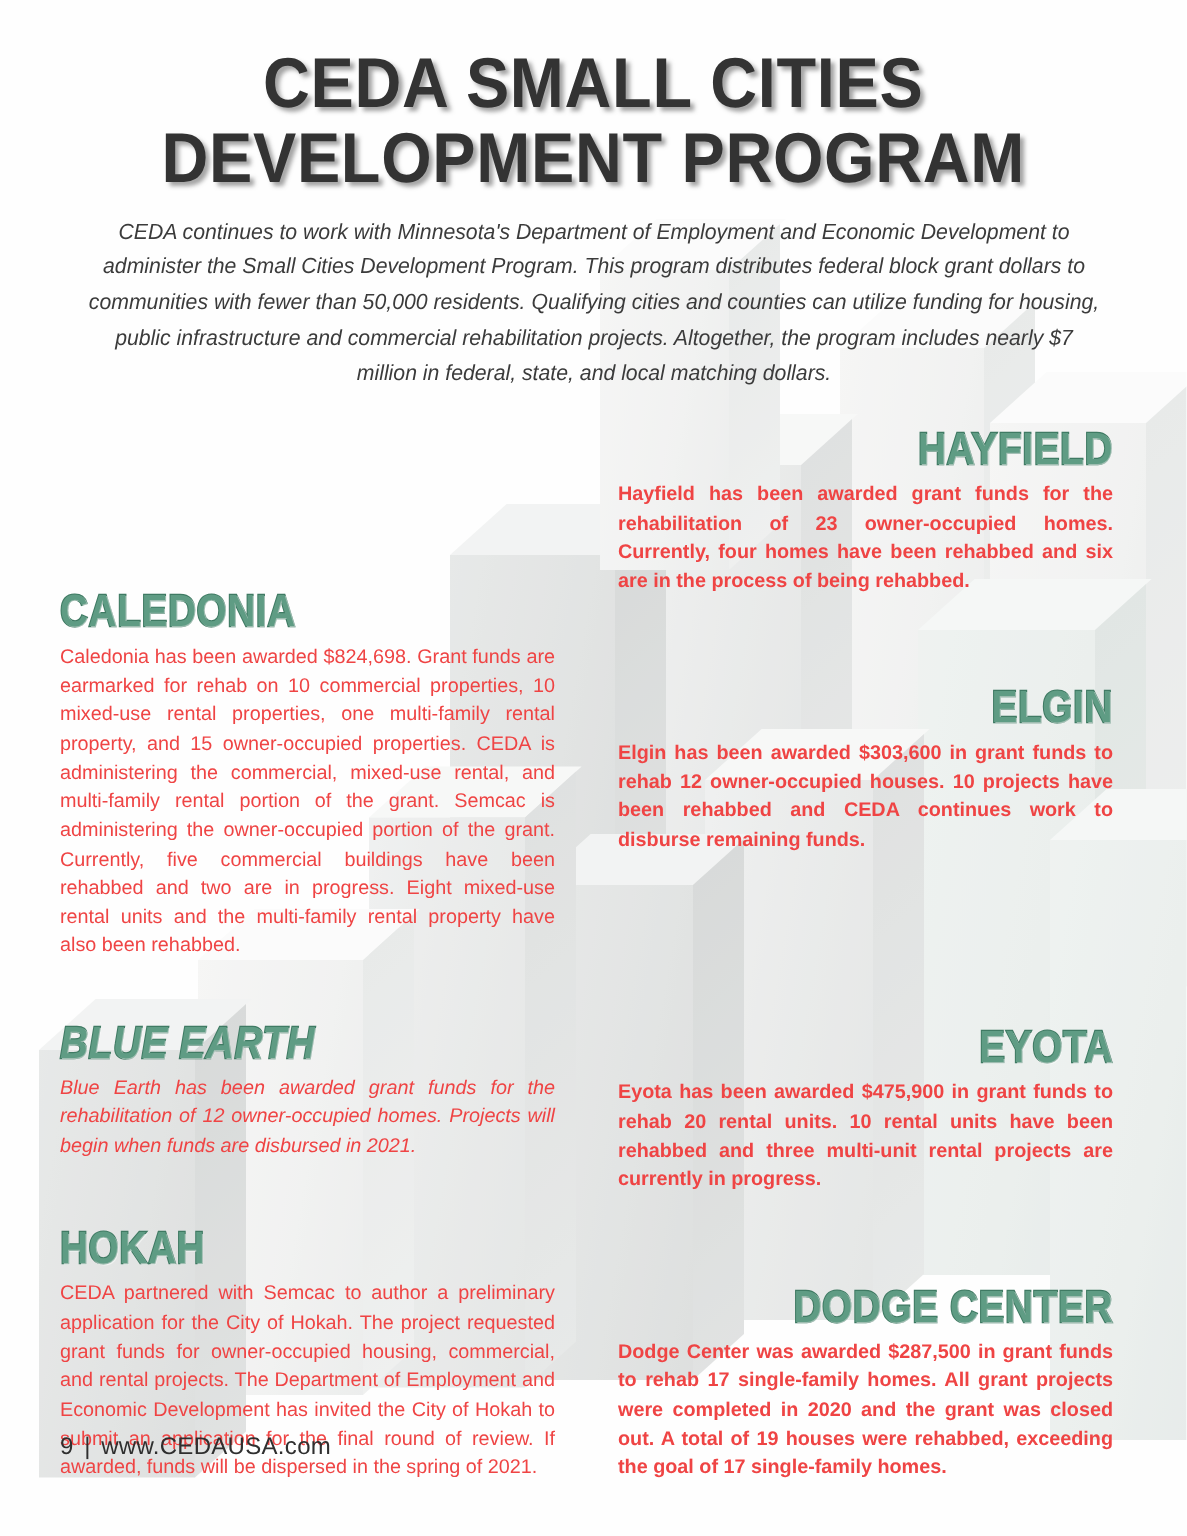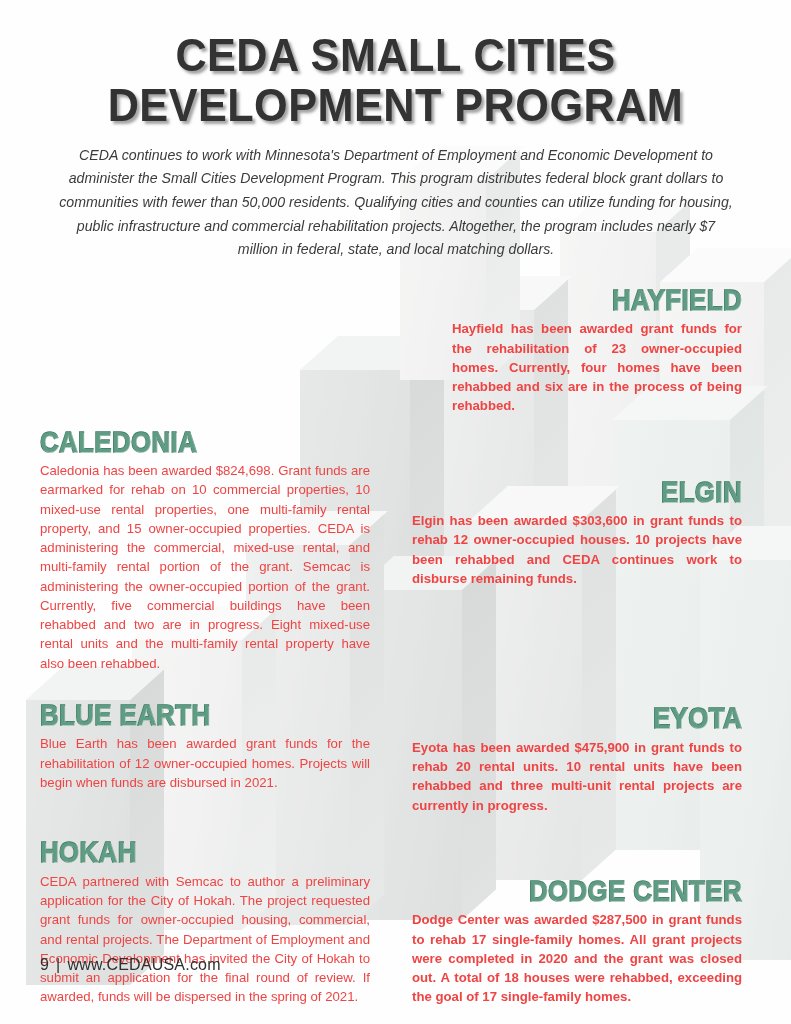--- a/index.html
+++ b/index.html
@@ -150,25 +150,25 @@
     margin: 0;
     font-size: 13.2px;
     line-height: 1.46;
     color: #ef4444;
     text-align: justify;
     text-justify: inter-word;
   }
   .col-right .city-body { text-align: justify; font-weight: bold; }
 
   
-  .sp-hayfield { margin-top: 0; margin-left: 40px; }
+  .sp-hayfield { margin-top: 0; }
   .sp-elgin { margin-top: 60px; }
   .sp-eyota { margin-top: 114px; }
   .sp-dodge { margin-top: 60px; }
-  .sp-blueearth { margin-top: 26px; }
+  .sp-blueearth { margin-top: 40px; font-style: italic; }
   .sp-hokah { margin-top: 44px; }
 
   .footer {
     position: absolute;
     left: 40px;
     bottom: 50px;
     font-size: 16px;
     color: #2f2f2f;
     z-index: 3;
     letter-spacing: 0.2px;
@@ -285,21 +285,21 @@
           <p class="city-body">Elgin has been awarded $303,600 in grant funds to rehab 12 owner-occupied houses. 10 projects have been rehabbed and CEDA continues work to disburse remaining funds.</p>
         </div>
 
         <div class="section sp-eyota">
           <h2 class="city-head">EYOTA</h2>
           <p class="city-body">Eyota has been awarded $475,900 in grant funds to rehab 20 rental units. 10 rental units have been rehabbed and three multi-unit rental projects are currently in progress.</p>
         </div>
 
         <div class="section sp-dodge">
           <h2 class="city-head">DODGE CENTER</h2>
-          <p class="city-body">Dodge Center was awarded $287,500 in grant funds to rehab 17 single-family homes. All grant projects were completed in 2020 and the grant was closed out. A total of 18 houses were rehabbed, exceeding the goal of 17 single-family homes.</p>
+          <p class="city-body">Dodge Center was awarded $287,500 in grant funds to rehab 17 single-family homes. All grant projects were completed in 2020 and the grant was closed out. A total of 19 houses were rehabbed, exceeding the goal of 17 single-family homes.</p>
         </div>
 
       </div>
 
     </div>
 
     <div class="footer">
       <span>9</span><span class="sep">|</span><span>www.CEDAUSA.com</span>
     </div>
 

